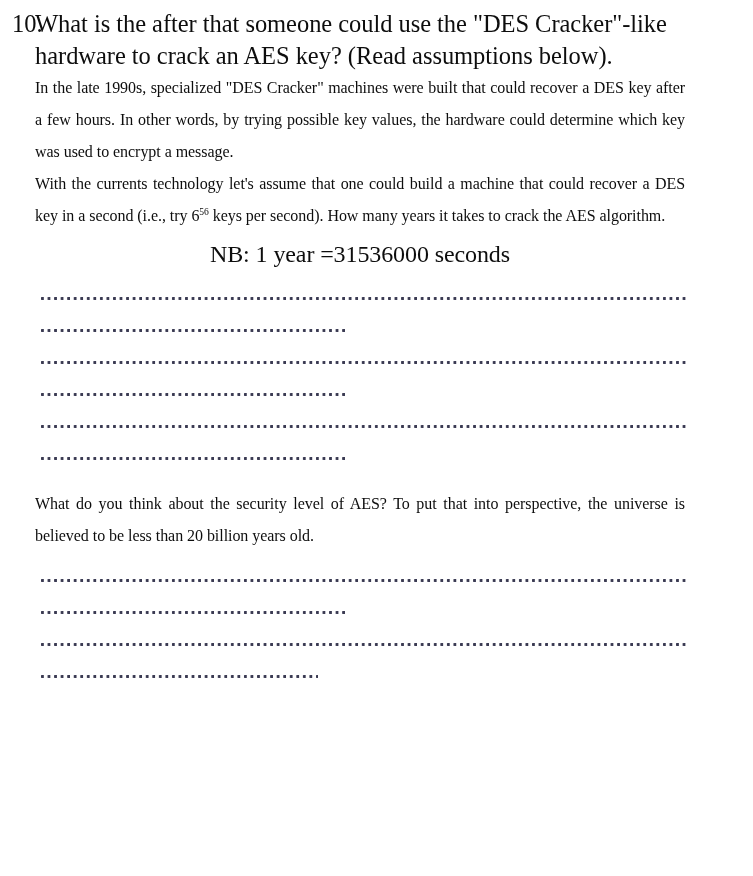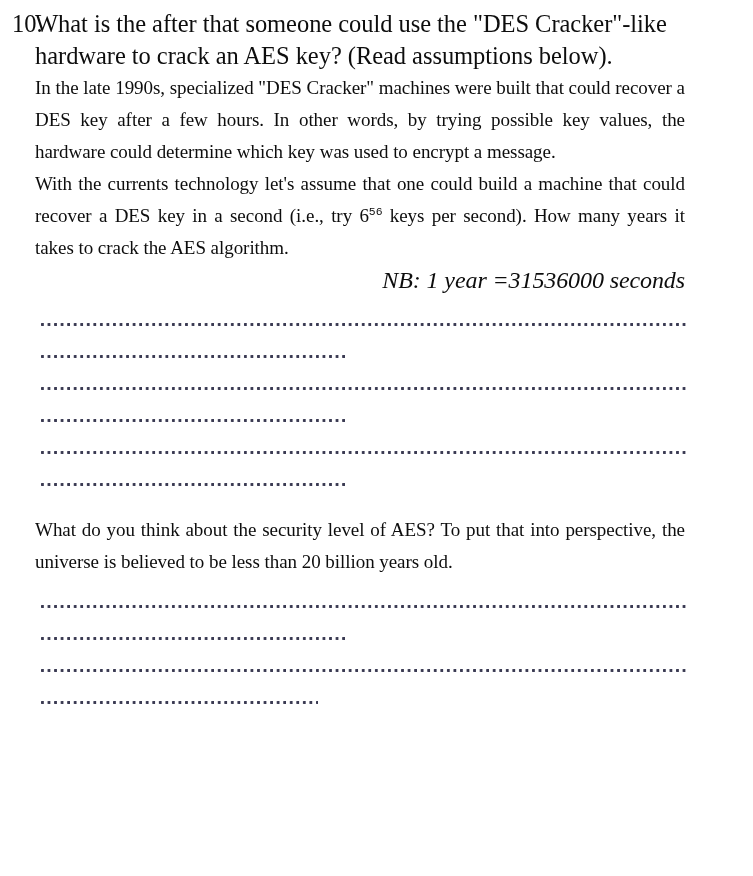--- a/index.html
+++ b/index.html
@@ -49,40 +49,38 @@
     top: 0;
     width: 23px;
     text-align: left;
   }
   .question-item .q-text {
     display: block;
   }
 
   
   .para {
-    font-size: 19px;
+    font-size: 16px;
     line-height: 32px;
     text-align: justify;
     text-justify: inter-word;
     margin: 0;
     letter-spacing: -0.05px;
   }
   .para sup {
     font-size: 0.6em;
     vertical-align: super;
     line-height: 0;
-    font-family: Liberation Mono, monospace;
   }
 
   .note {
     font-size: 24px;
     line-height: 32px;
-    font-style: italic;
-    margin: 0;
-    text-align: right;
+    margin: 6px;
+    text-align: center;
     letter-spacing: -0.1px;
   }
 
   
   .answer-block {
     margin: 0;
     padding: 0;
   }
   .answer-block.first { margin-top: 14px; }
   .answer-block.second { margin-top: 14px; }

